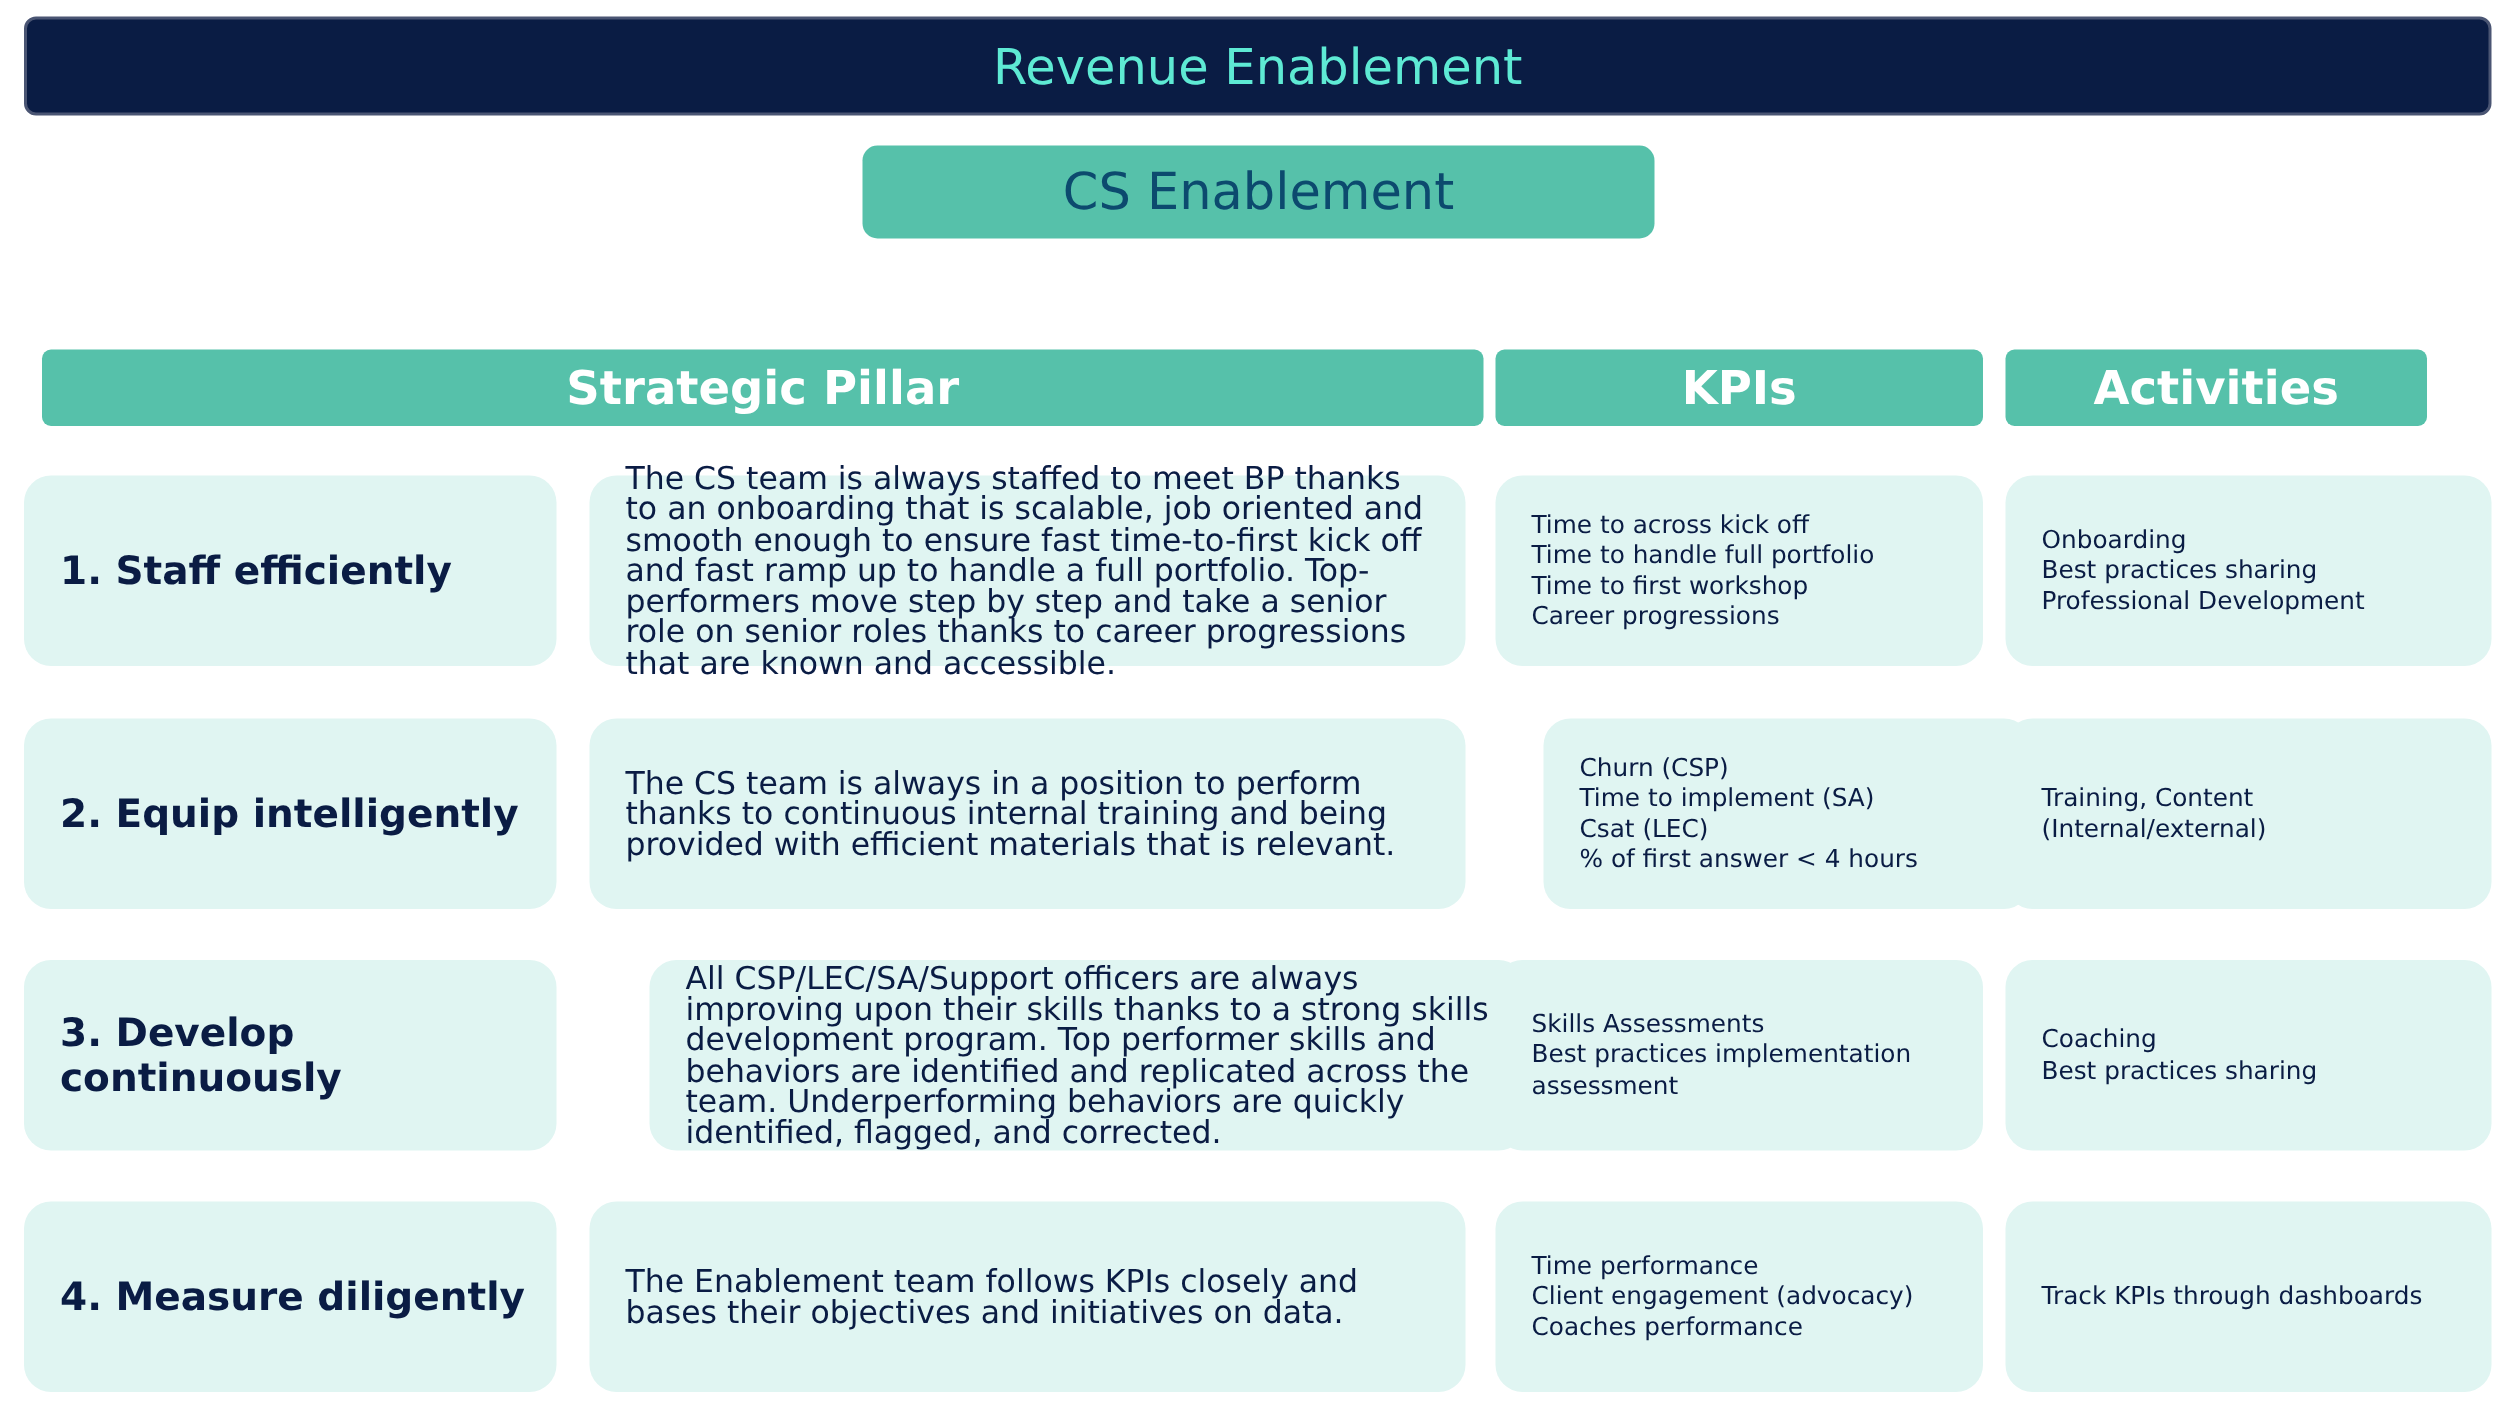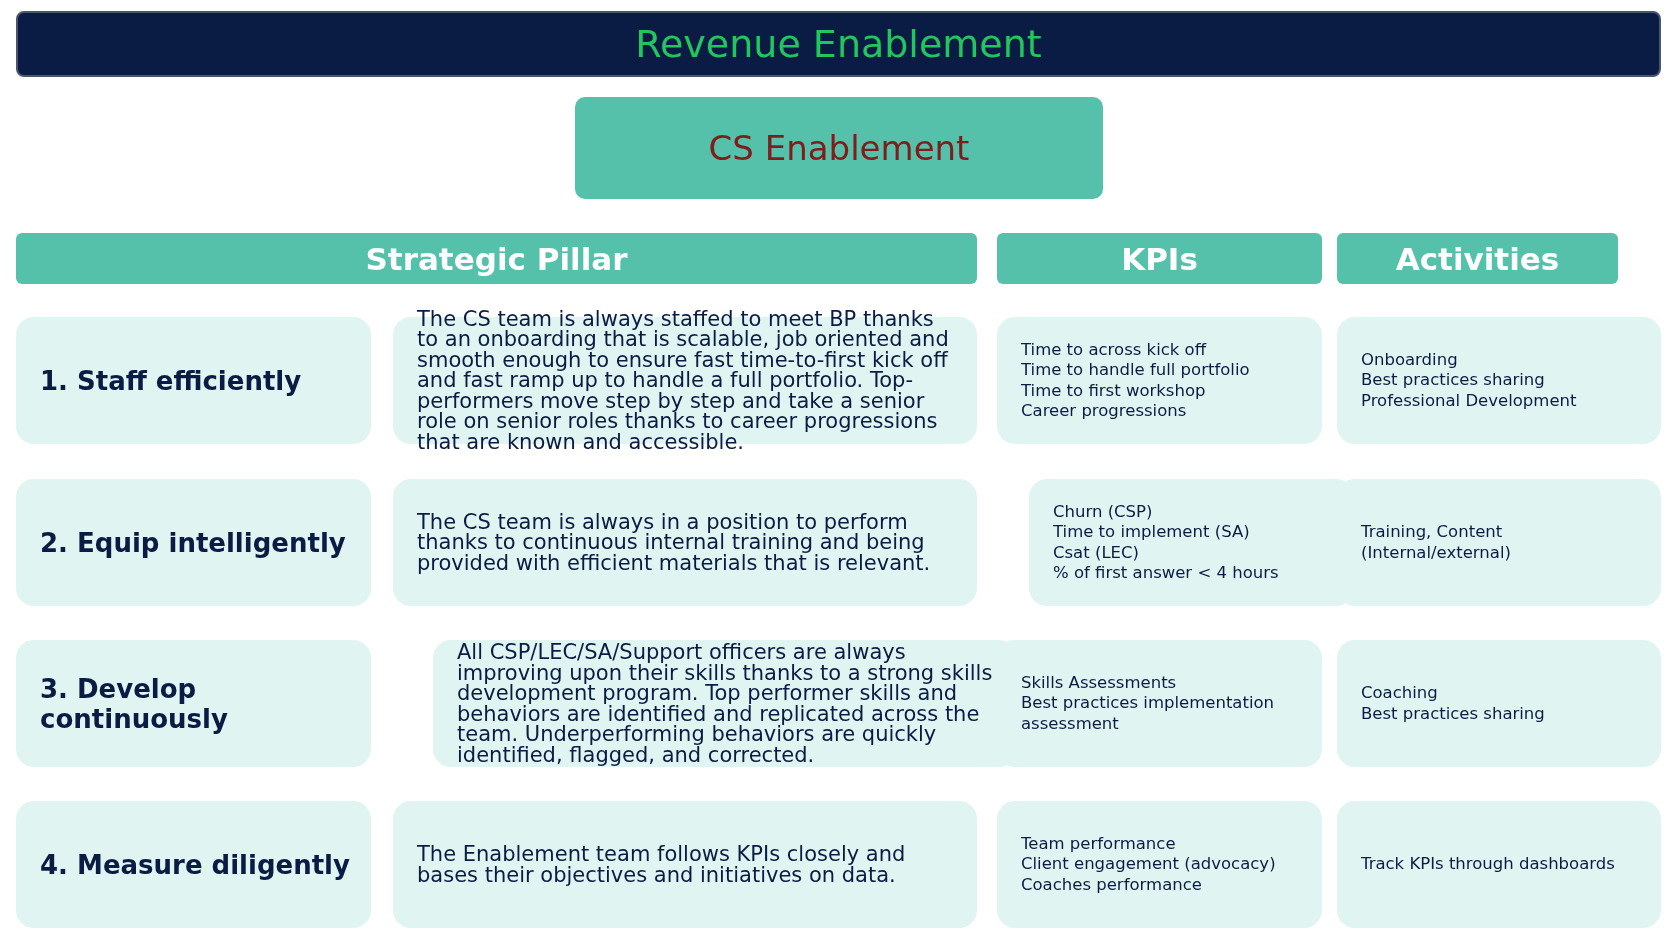--- a/index.html
+++ b/index.html
@@ -1,23 +1,23 @@
 <!DOCTYPE html>
 <html><head>
 <meta charset="utf-8">
 <style>
   html, body { margin:0; padding:0; background:#ffffff; }
   body { width:1678px; height:938px; position:relative; overflow:hidden;
          font-family:"DejaVu Sans","Liberation Sans",sans-serif; color:#0a1c44; }
   .abs { position:absolute; box-sizing:border-box; }
   .title-bar { left:16px; top:11px; width:1645px; height:66px; background:#0a1c44;
-               border:2px solid #4a5573; border-radius:8px; color:#22c55e;
-               display:flex; align-items:center; justify-content:center; font-size:38px; }
-  .cs-box { left:575px; top:97px; width:528px; height:102px; background:#56c1aa;
-            border-radius:10px; color:#7f1d1d; display:flex; align-items:center;
+               border:2px solid #4a5573; border-radius:8px; color:#5eead4;
+               display:flex; align-items:center; justify-content:center; font-size:33px; }
+  .cs-box { left:575px; top:97px; width:528px; height:62px; background:#56c1aa;
+            border-radius:10px; color:#0c4a6e; display:flex; align-items:center;
             justify-content:center; font-size:34px; }
   .col-head { top:233px; height:51px; background:#56c1aa; border-radius:6px; color:#fff;
               display:flex; align-items:center; justify-content:center;
               font-size:31px; font-weight:bold; }
   .cell { background:#e0f5f2; border-radius:18px; display:flex; align-items:center; }
   .pillar-name { font-size:26px; font-weight:bold; padding-left:24px; color:#0a1c44; }
   .desc { padding:0 24px; font-size:21px; line-height:20.5px; color:#0a1c44; }
   .list { padding:0 24px; font-size:16.5px; line-height:20.5px; color:#0a1c44; }
   .list div { white-space:nowrap; }
 </style>
@@ -25,21 +25,21 @@
 <body>
 
 <div class="abs title-bar">
   <span>Revenue Enablement</span>
 </div>
 
 <div class="abs cs-box">
   <span>CS Enablement</span>
 </div>
 
-<div class="abs col-head" style="left:16px;width:961px;">
+<div class="abs col-head" style="left:28px;width:961px;">
   <span>Strategic Pillar</span>
 </div>
 <div class="abs col-head" style="left:997px;width:325px;">
   <span>KPIs</span>
 </div>
 <div class="abs col-head" style="left:1337px;width:281px;">
   <span>Activities</span>
 </div>
 
 <div class="abs cell" style="left:16px;top:317px;width:355px;height:127px;">
@@ -106,21 +106,21 @@
 </div>
 
 <div class="abs cell" style="left:16px;top:801px;width:355px;height:127px;">
   <div class="pillar-name">4. Measure diligently</div>
 </div>
 <div class="abs cell" style="left:393px;top:801px;width:584px;height:127px;">
   <div class="desc">The Enablement team follows KPIs closely and bases their objectives and initiatives on data.</div>
 </div>
 <div class="abs cell" style="left:997px;top:801px;width:325px;height:127px;">
   <div class="list">
-    <div>Team performance</div>
+    <div>Time performance</div>
     <div>Client engagement (advocacy)</div>
     <div>Coaches performance</div>
   </div>
 </div>
 <div class="abs cell" style="left:1337px;top:801px;width:324px;height:127px;">
   <div class="list">
     <div>Track KPIs through dashboards</div>
   </div>
 </div>
 

